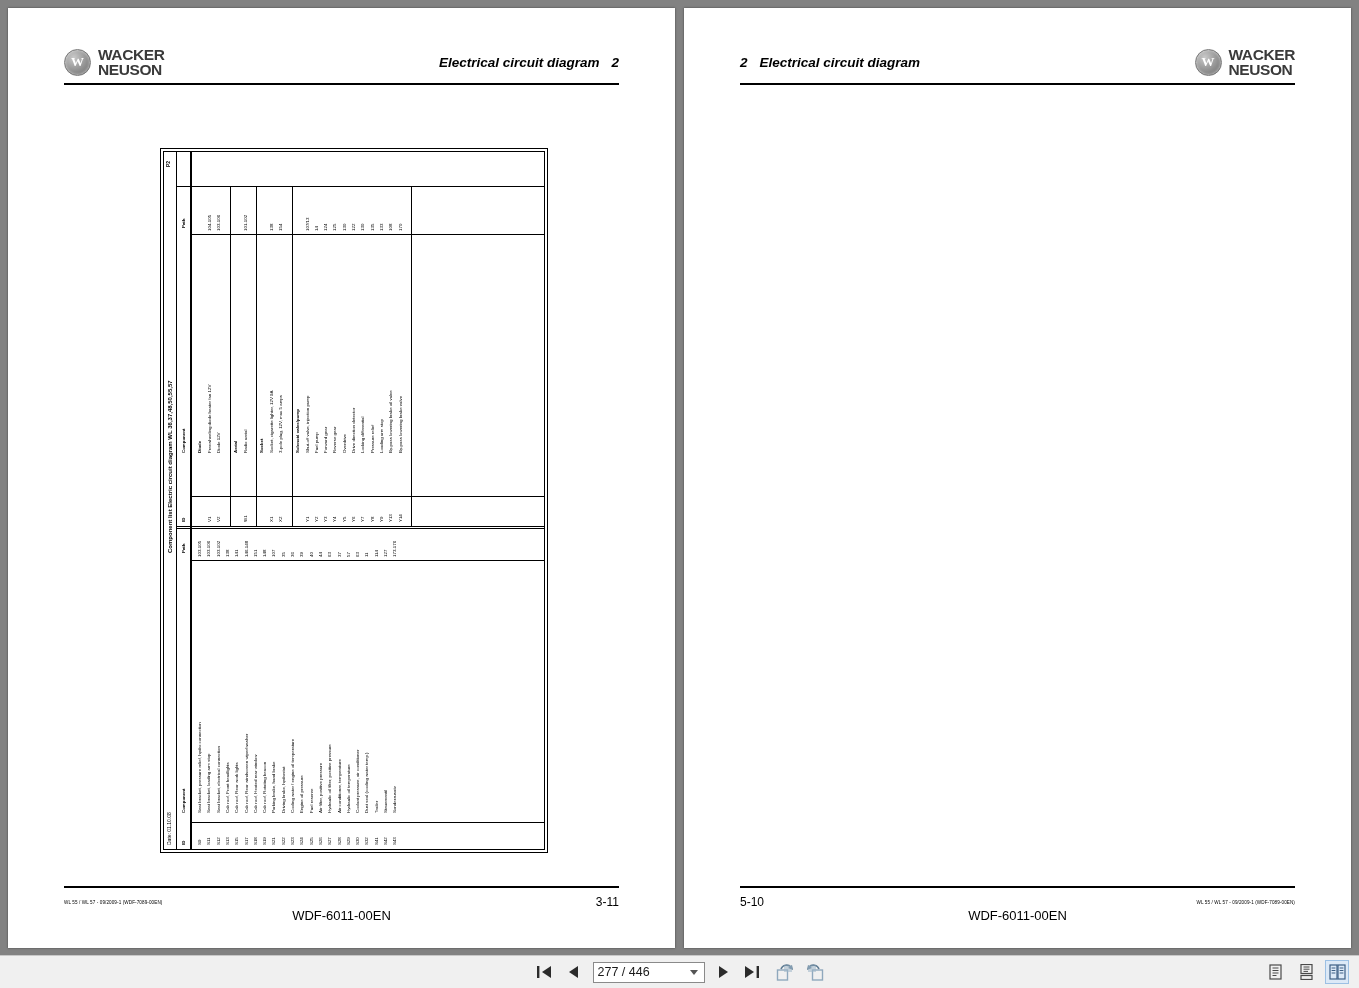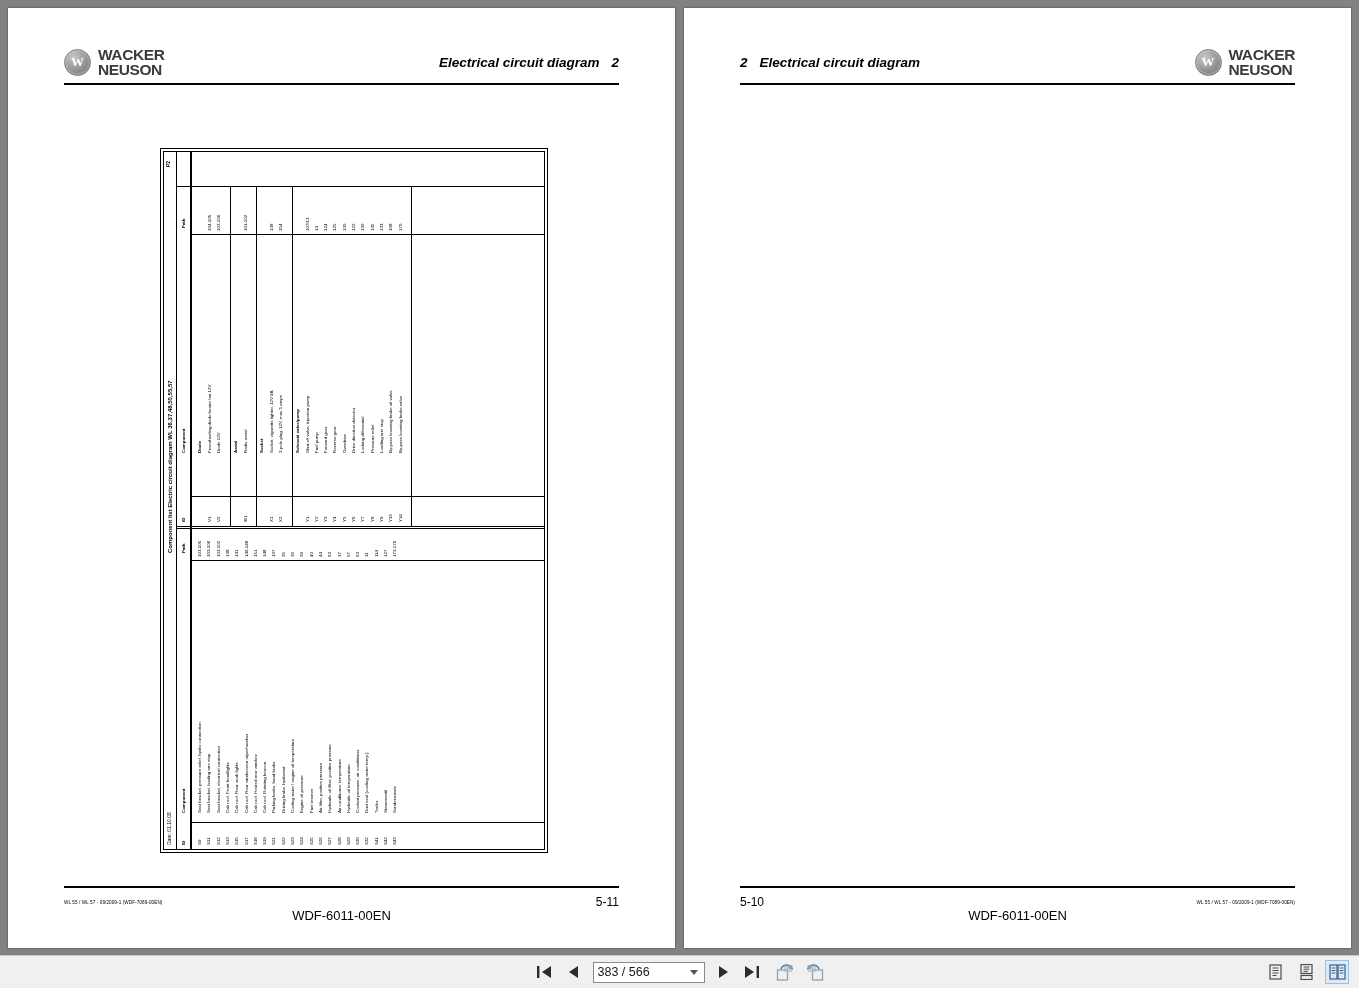--- a/index.html
+++ b/index.html
@@ -329,21 +329,21 @@
           <div class="tx t45" style="left:400px;top:238.5000000000001px;">By-pass lowering brake valve</div>
           <div class="tx t45" style="left:622px;top:238.5000000000001px;">170</div>
           <div class="ln hln" style="left:326px;top:250.80000000000013px;width:340px;"></div>
         </div>
     </div>
 
     <div class="ftr-rule"></div>
     <div class="pg-footer">
       <div class="ftr-meta">WL 55 / WL 57 - 09/2009-1 (WDF-7089-00EN)</div>
       <div class="ftr-doc">WDF-6011-00EN</div>
-      <div class="ftr-num">5-11</div>
+      <div class="ftr-num">3-11</div>
     </div>
   </div>
 
   <div class="page" id="page-right">
 
     <div class="pg-header">
       <div class="logo-wrap">
         <div class="logo-mark">W</div>
         <div class="logo-text">
           <div>WACKER</div>
@@ -376,21 +376,21 @@
       </svg>
     </div>
 
     <div class="tb-btn">
       <svg width="13" height="14" viewBox="0 0 13 14">
         <polygon points="11,1 11,13 2,7" fill="#2b2b2b"></polygon>
       </svg>
     </div>
 
     <div class="pagebox">
-      <span class="pv">383 / 566</span>
+      <span class="pv">277 / 446</span>
       <span class="caret"></span>
     </div>
 
     <div class="tb-btn">
       <svg width="13" height="14" viewBox="0 0 13 14">
         <polygon points="2,1 2,13 11,7" fill="#2b2b2b"></polygon>
       </svg>
     </div>
 
     <div class="tb-btn">

